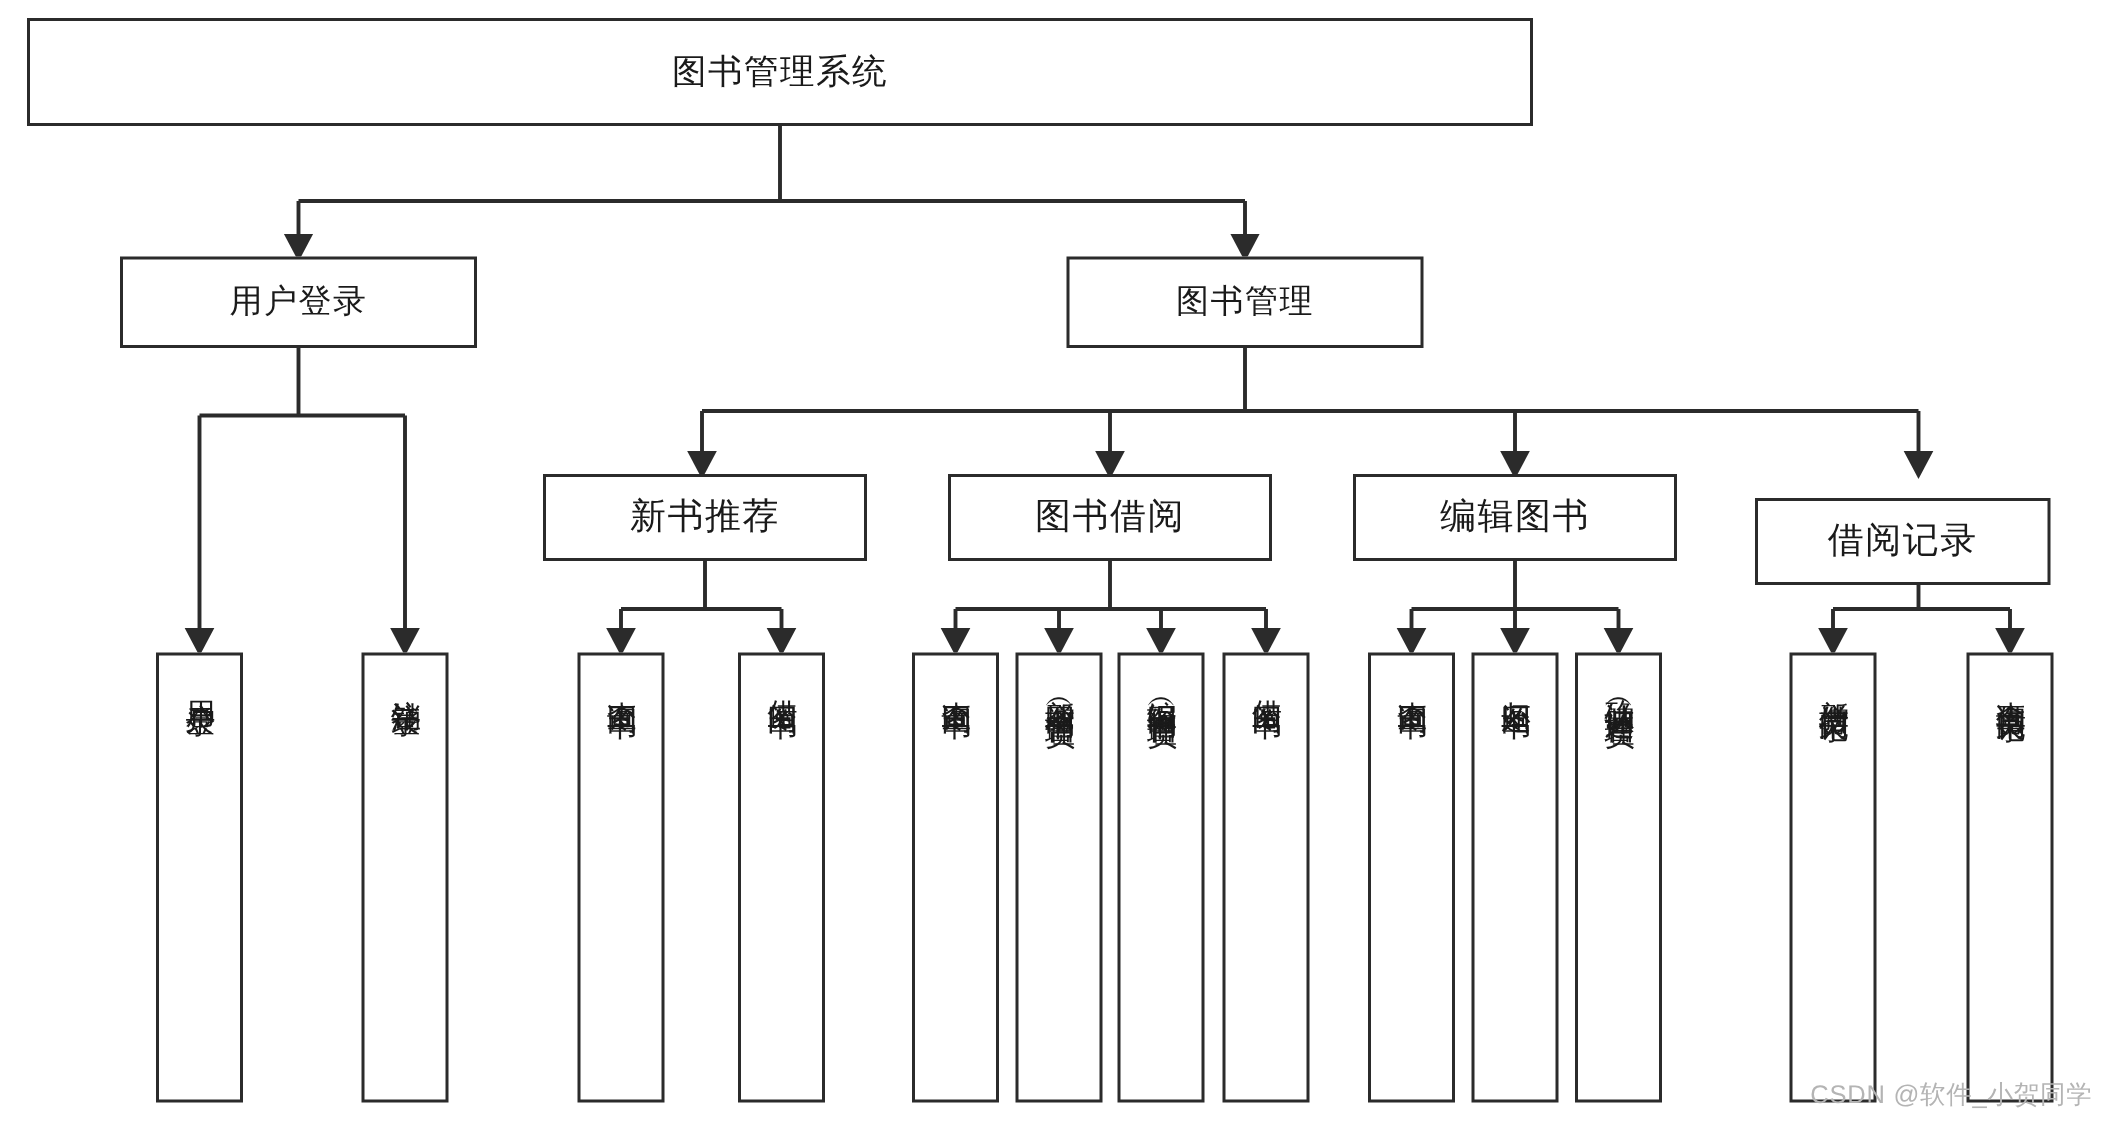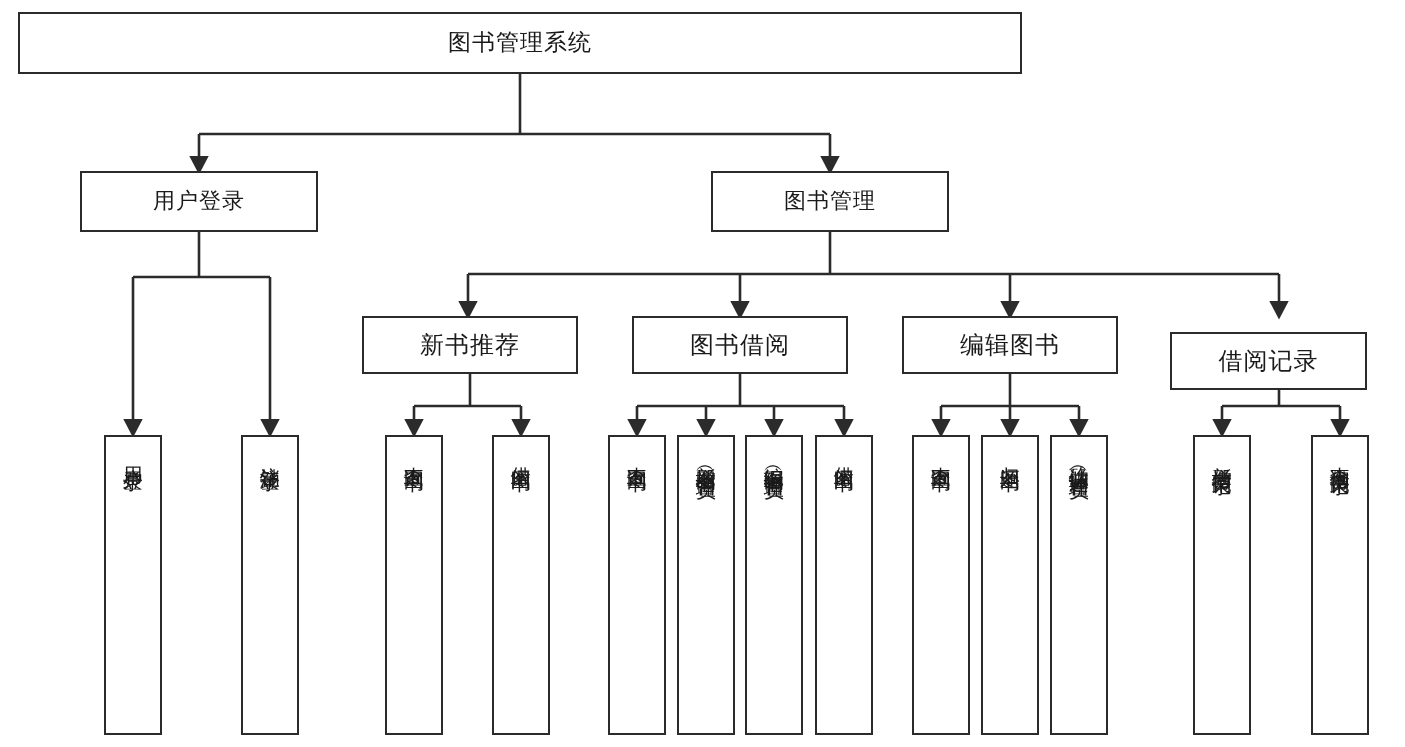--- a/index.html
+++ b/index.html
@@ -116,21 +116,21 @@
       <path d="M1010,406 L1010,427" marker-end="url(#arrowhead)"></path>
       <path d="M1079,406 L1079,427" marker-end="url(#arrowhead)"></path>
 
       <path d="M1279,374 L1279,406"></path>
       <path d="M1222,406 L1340,406"></path>
       <path d="M1222,406 L1222,427" marker-end="url(#arrowhead)"></path>
       <path d="M1340,406 L1340,427" marker-end="url(#arrowhead)"></path>
     </g>
   </svg>
 
-  <div class="node root" style="left:18px; top:12px; width:1004px; height:62px;">
+  <div class="node root" style="left:18px; top:12px; width:1004px; height:72px;">
     <span class="htext">图书管理系统</span>
   </div>
 
   <div class="node level2" style="left:80px; top:171px; width:238px; height:61px;">
     <span class="htext">用户登录</span>
   </div>
   <div class="node level2" style="left:711px; top:171px; width:238px; height:61px;">
     <span class="htext">图书管理</span>
   </div>
 
@@ -184,14 +184,15 @@
     <span class="vtext">确认归还（管理员）</span>
   </div>
 
   <div class="node leaf" style="left:1193px; top:435px; width:58px; height:300px;">
     <span class="vtext">新增借阅记录</span>
   </div>
   <div class="node leaf" style="left:1311px; top:435px; width:58px; height:300px;">
     <span class="vtext">查询借阅记录</span>
   </div>
 
+  <div id="watermark">CSDN @软件_小贺同学</div>
 
 </div>
 
 </body></html>

